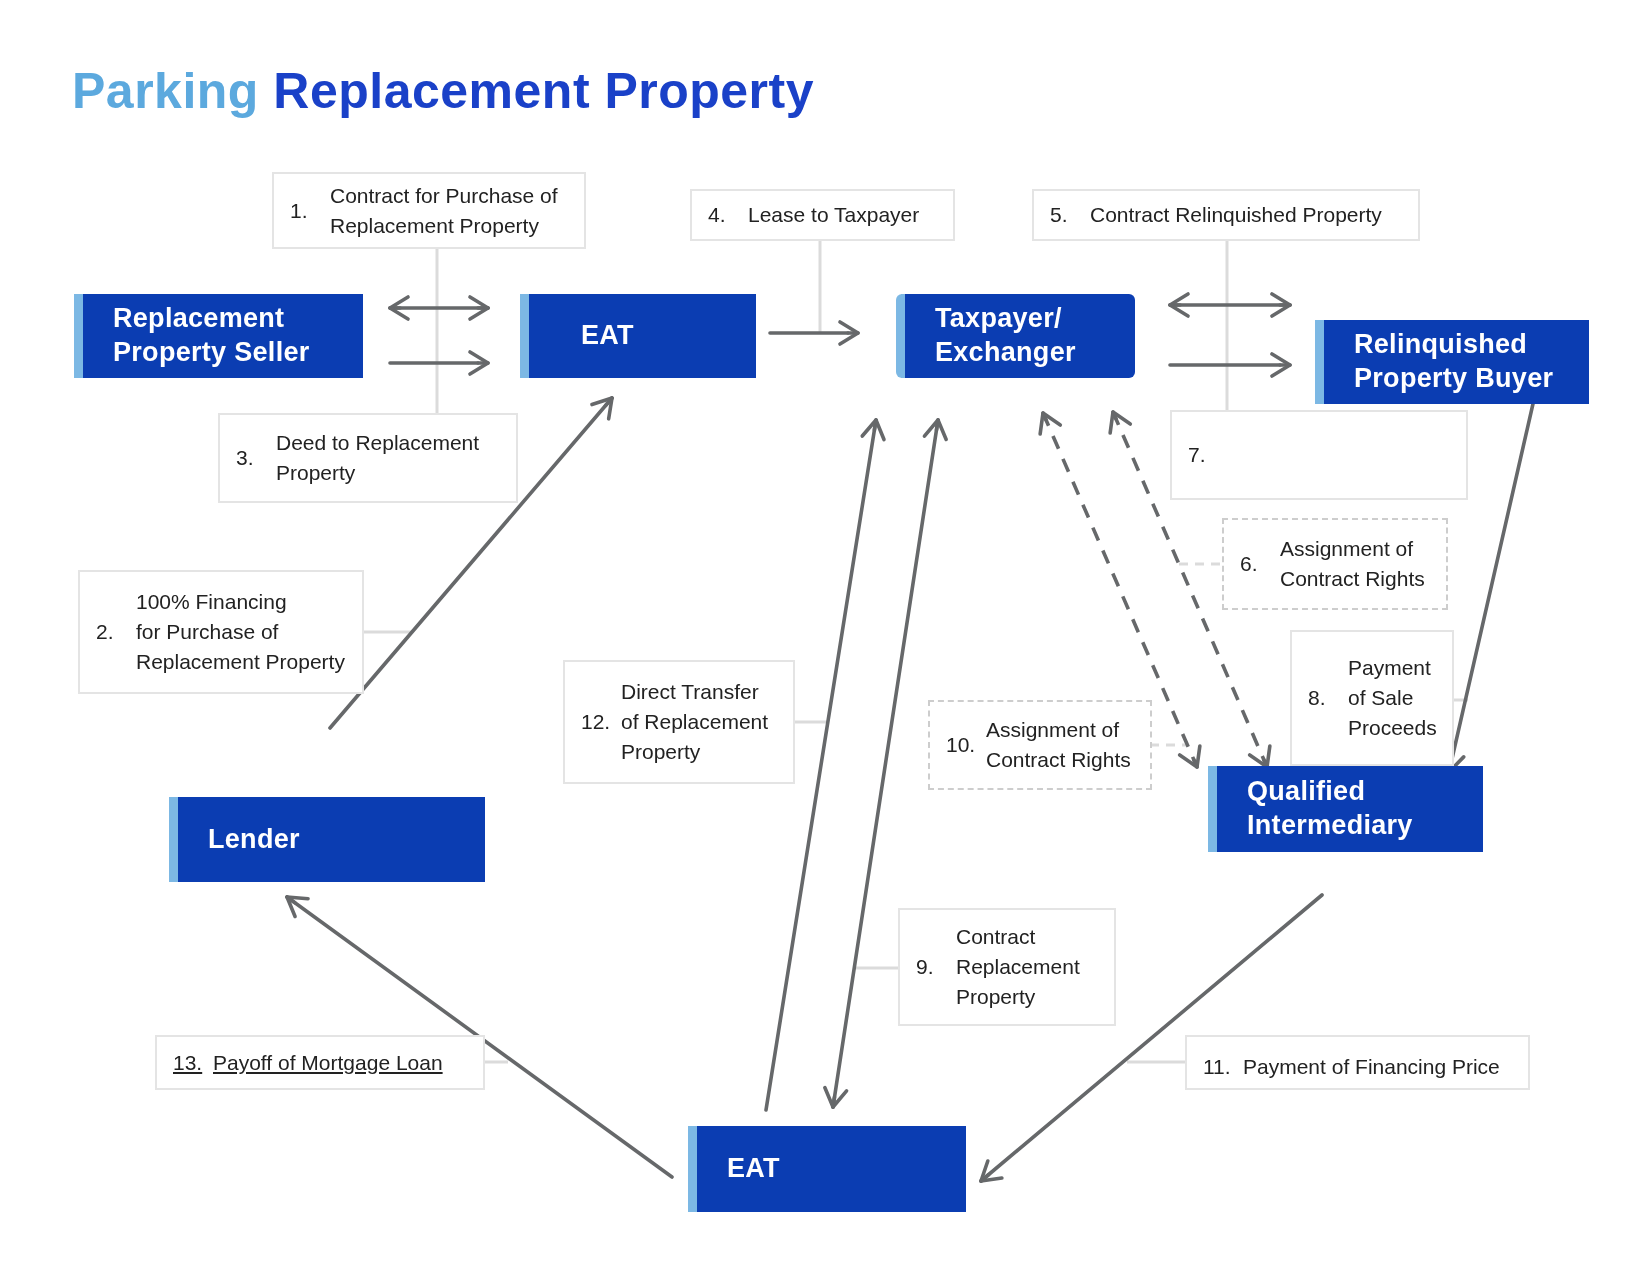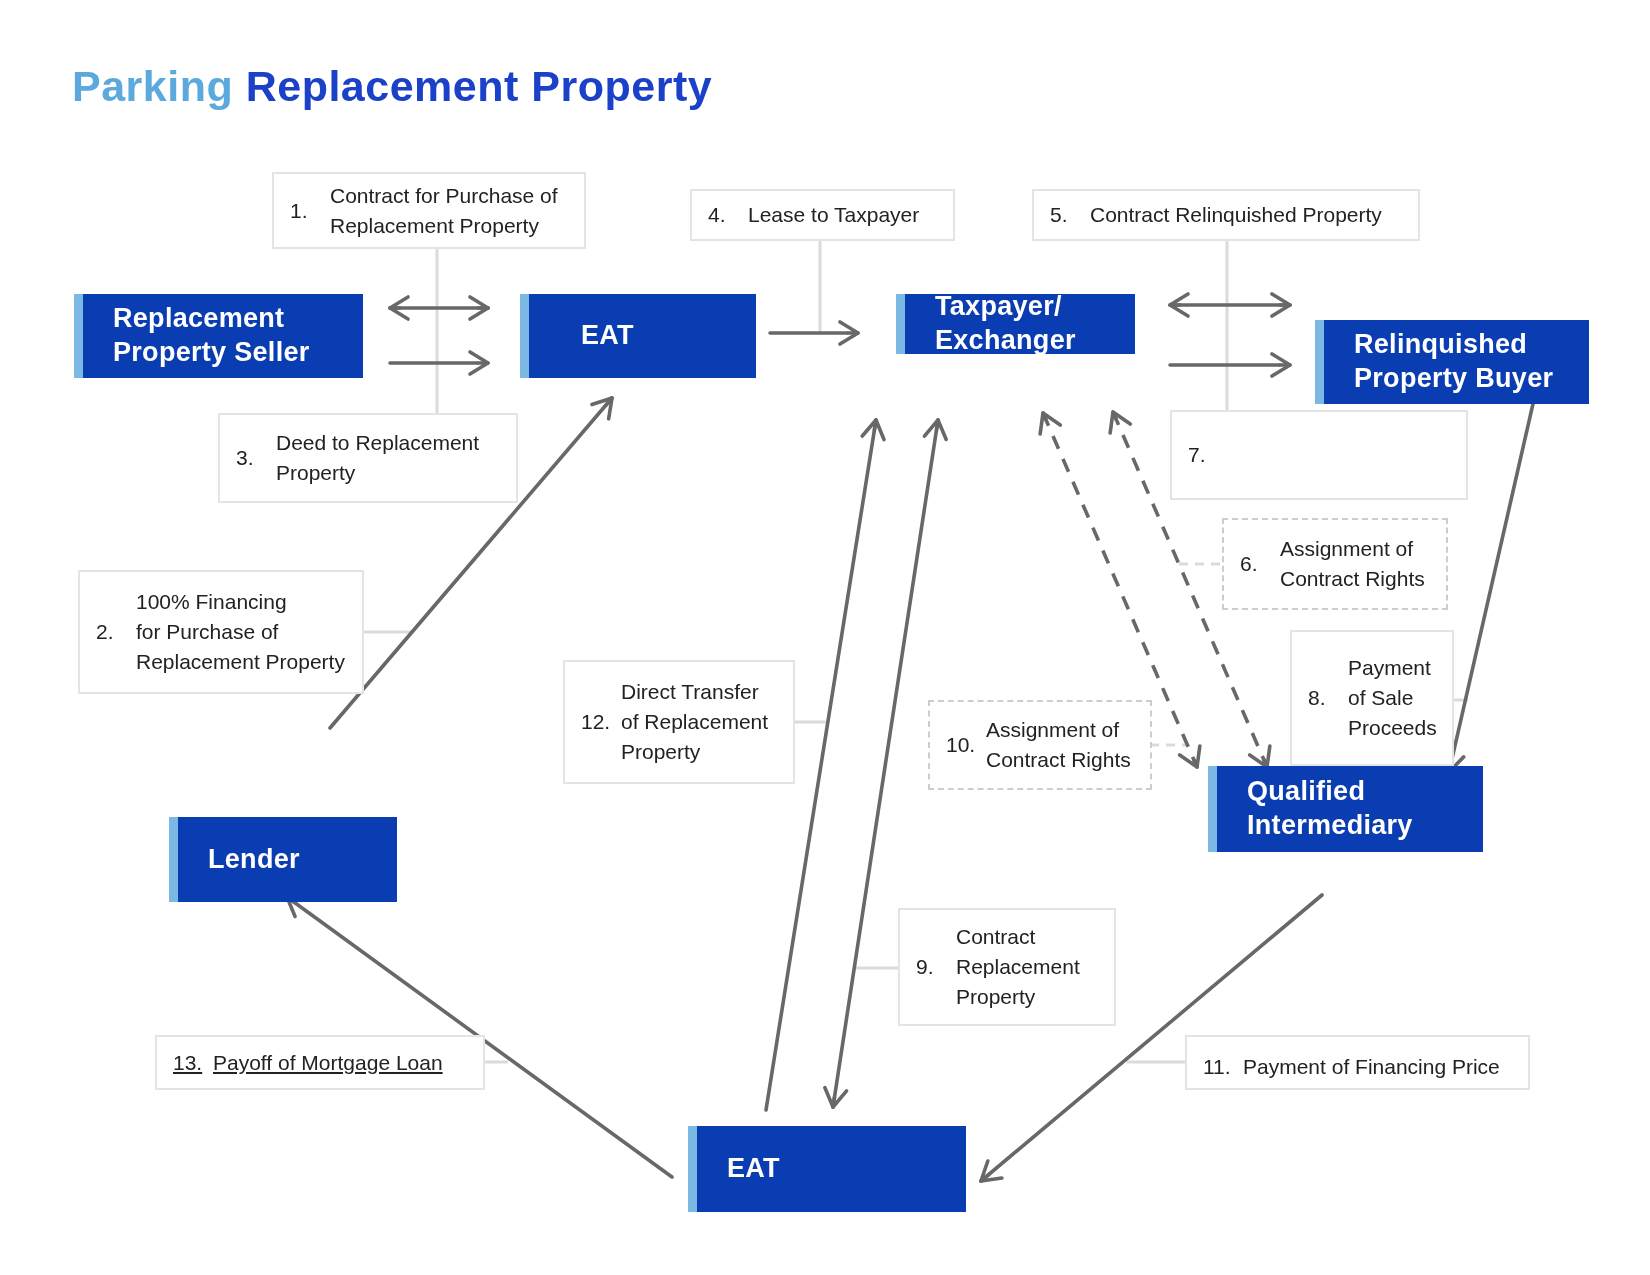--- a/index.html
+++ b/index.html
@@ -4,21 +4,21 @@
 <style>
   :root{
     --title_light:#5CA9DE; --title_dark:#1A41C8; --box_blue:#0B3DB2; --stripe_blue:#7CB8E4;
     --arrow_gray:#66686A; --connector_gray:#DBDBDB; --label_border:#E4E4E4;
     --label_dashed_border:#CDCDCD; --label_text:#222222;
   }
   html,body{margin:0;padding:0;background:#fff;}
   body{width:1650px;height:1275px;position:relative;overflow:hidden;
        font-family:"Liberation Sans","DejaVu Sans",sans-serif;}
   .stage{position:absolute;inset:0;}
-  .title{position:absolute;left:72px;top:62px;font-size:43px;font-weight:bold;letter-spacing:.5px;z-index:3;}
+  .title{position:absolute;left:72px;top:62px;font-size:50px;font-weight:bold;letter-spacing:.5px;z-index:3;}
   .title .t1{color:var(--title_light);}
   .title .t2{color:var(--title_dark);}
   svg.wires{position:absolute;left:0;top:0;z-index:1;}
   .dark{stroke:var(--arrow_gray);stroke-width:3.6;fill:none;stroke-linecap:round;}
   .ddash{stroke:var(--arrow_gray);stroke-width:3.6;fill:none;stroke-linecap:butt;stroke-dasharray:14 11;}
   .light{stroke:var(--connector_gray);stroke-width:3;fill:none;}
   .lightdash{stroke:var(--connector_gray);stroke-width:3;fill:none;stroke-dasharray:9 7;}
   .ebox{position:absolute;background:var(--box_blue);border-left:9px solid var(--stripe_blue);
         color:#fff;display:flex;align-items:center;padding-left:30px;z-index:2;box-sizing:border-box;}
   .elabel{font-weight:bold;font-size:27px;line-height:1.25;white-space:pre-line;letter-spacing:.3px;}
@@ -102,29 +102,29 @@
     </g>
   </svg>
 
   <div class="ebox" style="left:74px;top:294px;width:289px;height:84px;">
     <span class="elabel">Replacement
 Property Seller</span>
   </div>
   <div class="ebox" style="left:520px;top:294px;width:236px;height:84px;padding-left:52px;">
     <span class="elabel">EAT</span>
   </div>
-  <div class="ebox" style="left:896px;top:294px;width:239px;height:60px;">
+  <div class="ebox" style="left:896px;top:294px;width:239px;height:84px;border-radius:6px;">
     <span class="elabel">Taxpayer/
 Exchanger</span>
   </div>
   <div class="ebox" style="left:1315px;top:294px;width:274px;height:84px;margin-top:26px;">
     <span class="elabel">Relinquished
 Property Buyer</span>
   </div>
-  <div class="ebox" style="left:169px;top:817px;width:228px;height:85px;">
+  <div class="ebox" style="left:169px;top:797px;width:316px;height:85px;">
     <span class="elabel">Lender</span>
   </div>
   <div class="ebox" style="left:1208px;top:766px;width:275px;height:86px;">
     <span class="elabel">Qualified
 Intermediary</span>
   </div>
   <div class="ebox" style="left:688px;top:1126px;width:278px;height:86px;">
     <span class="elabel">EAT</span>
   </div>
 

